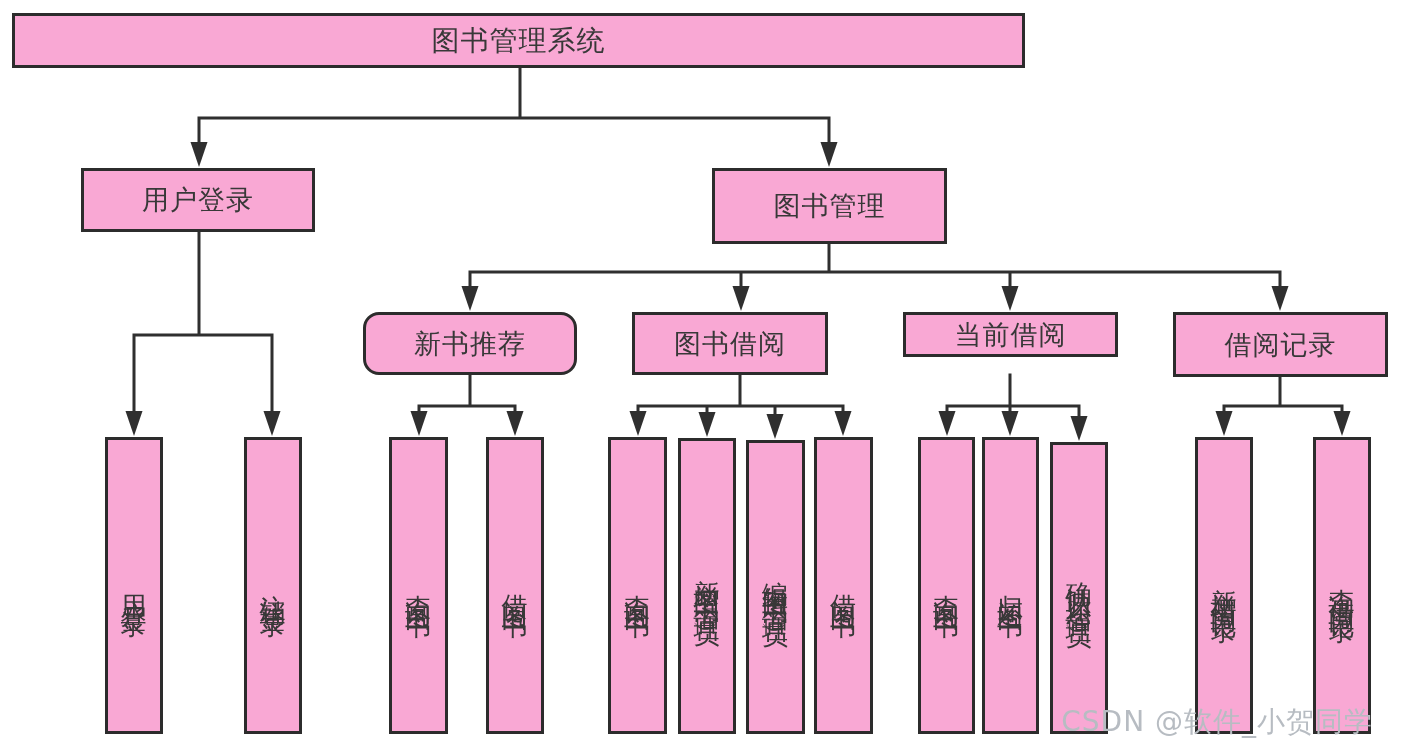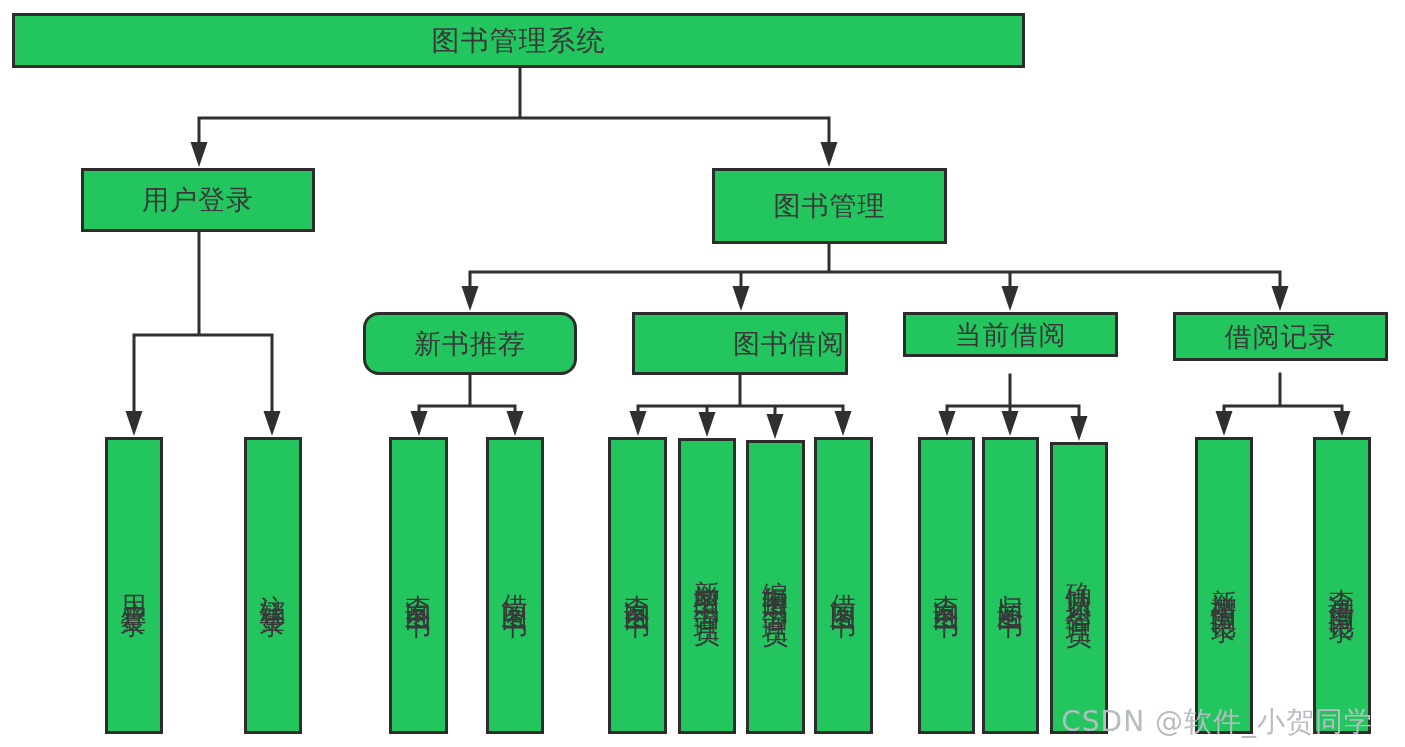--- a/index.html
+++ b/index.html
@@ -7,21 +7,21 @@
   }
   *{margin:0;padding:0;box-sizing:border-box;}
   body{background:#fff;font-family:"DejaVu Sans","Liberation Sans",sans-serif;}
   .canvas{
     position:relative;width:1405px;height:747px;background:var(--bg);overflow:hidden;
   }
   .connectors{position:absolute;left:0;top:0;width:1405px;height:747px;}
   .connectors .line{stroke:var(--line);stroke-width:3;fill:none;stroke-linecap:square;}
   .connectors .arrow{fill:var(--line);stroke:none;}
   .node{
-    position:absolute;background:#22c55e;border:3px solid var(--border);
+    position:absolute;background:#f9a8d4;border:3px solid var(--border);
     display:flex;align-items:center;justify-content:center;
     color:var(--text);
   }
   .hbox{font-size:27px;letter-spacing:1px;white-space:nowrap;}
   .hbox.root{font-size:28px;}
   .vbox{font-size:26px;}
   .vbox .vtext{
     writing-mode:vertical-rl;text-orientation:mixed;
     letter-spacing:6px;line-height:1;white-space:nowrap;
   }
@@ -72,27 +72,27 @@
   <div class="node hbox" style="left:81px;top:168px;width:234px;height:64px;">
     <span>用户登录</span>
   </div>
   <div class="node hbox" style="left:712px;top:168px;width:235px;height:76px;">
     <span>图书管理</span>
   </div>
 
   <div class="node hbox" style="left:363px;top:312px;width:214px;height:63px;border-radius:16px;">
     <span>新书推荐</span>
   </div>
-  <div class="node hbox" style="left:632px;top:312px;width:216px;height:63px;justify-content:flex-end;">
+  <div class="node hbox" style="left:632px;top:312px;width:196px;height:63px;">
     <span>图书借阅</span>
   </div>
   <div class="node hbox" style="left:903px;top:312px;width:215px;height:45px;">
     <span>当前借阅</span>
   </div>
-  <div class="node hbox" style="left:1173px;top:312px;width:215px;height:49px;">
+  <div class="node hbox" style="left:1173px;top:312px;width:215px;height:65px;">
     <span>借阅记录</span>
   </div>
 
   <div class="node vbox" style="left:105px;top:437px;width:58px;height:297px;">
     <span class="vtext">用户登录</span>
   </div>
   <div class="node vbox" style="left:244px;top:437px;width:58px;height:297px;">
     <span class="vtext">注销登录</span>
   </div>
 

